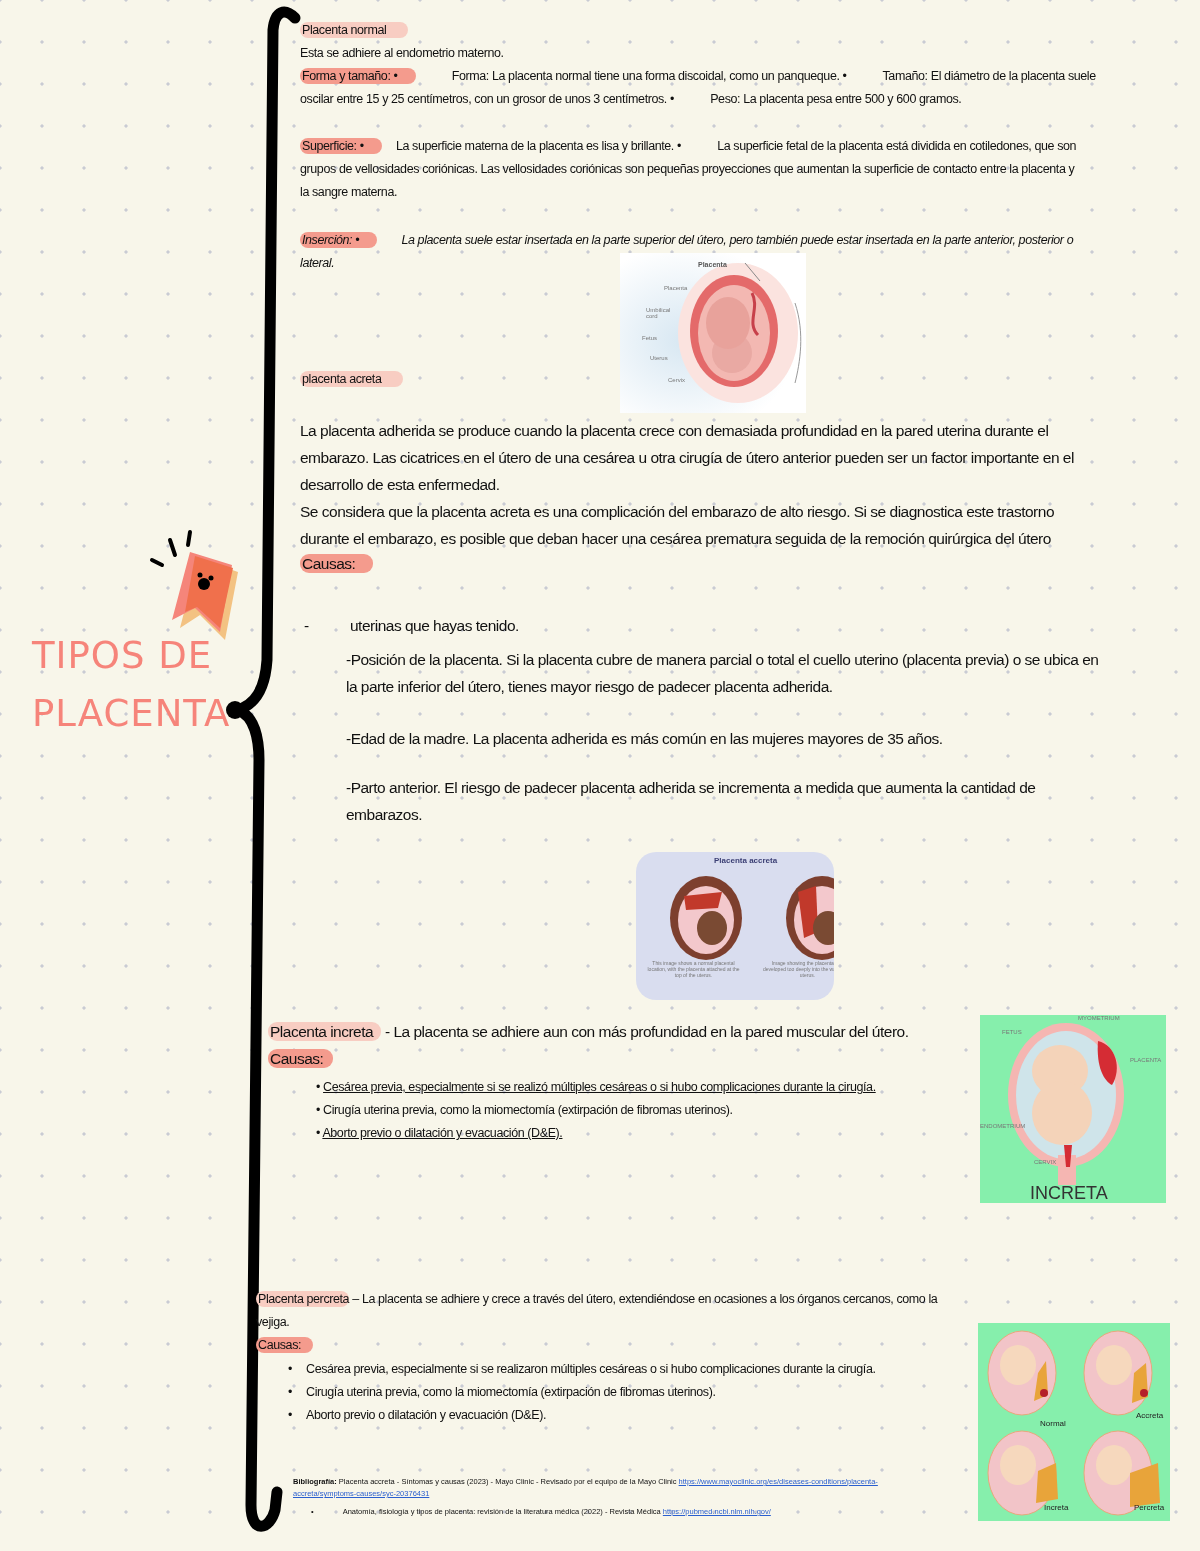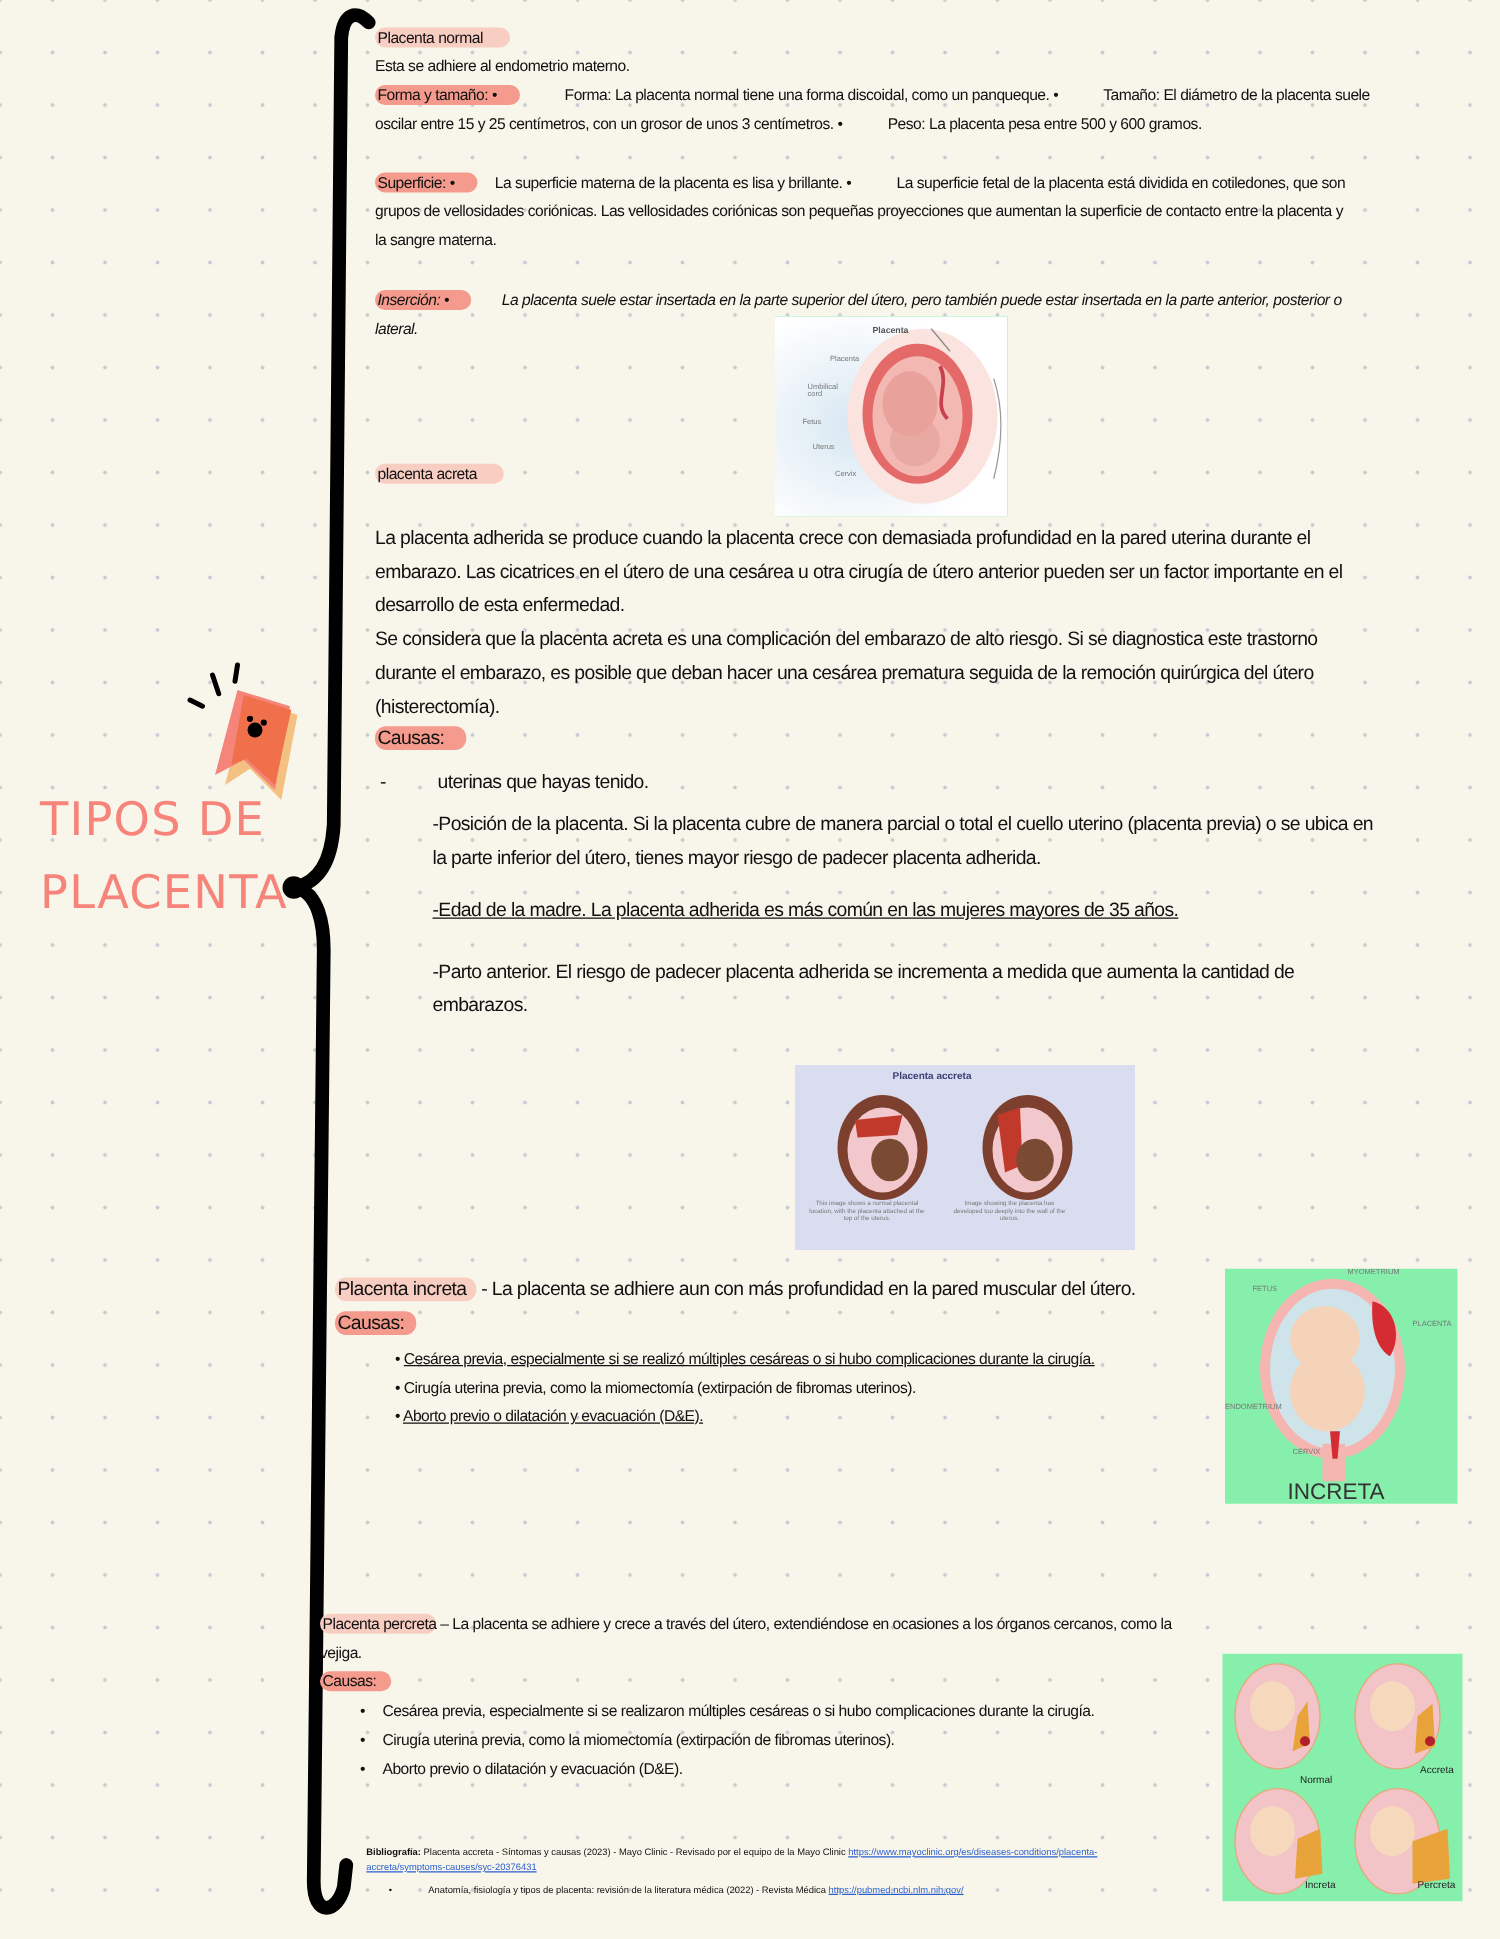--- a/index.html
+++ b/index.html
@@ -117,45 +117,44 @@
 <div class="abs txt" style="left:300px;top:368px;">
   <span class="hl-light">placenta acreta</span>
 </div>
 
 <div class="abs txt-lg" style="left:300px;top:417px;width:890px;">
   <div>La placenta adherida se produce cuando la placenta crece con demasiada profundidad en la pared uterina durante el</div>
   <div>embarazo. Las cicatrices en el útero de una cesárea u otra cirugía de útero anterior pueden ser un factor importante en el</div>
   <div>desarrollo de esta enfermedad.</div>
   <div>Se considera que la placenta acreta es una complicación del embarazo de alto riesgo. Si se diagnostica este trastorno</div>
   <div>durante el embarazo, es posible que deban hacer una cesárea prematura seguida de la remoción quirúrgica del útero</div>
-  <div>(histerectomía).</div>
   <div style="margin-top:-2px;"><span class="hl-strong">Causas:</span></div>
 </div>
 
 <div class="abs txt-lg" style="left:300px;top:612px;width:890px;">
   <div style="display:flex;">
     <span style="width:46px;text-align:left;padding-left:4px;">-</span>
     <div>
       <div>uterinas que hayas tenido.</div>
     </div>
   </div>
   <div style="padding-left:46px;margin-top:7px;">
     <div>-Posición de la placenta. Si la placenta cubre de manera parcial o total el cuello uterino (placenta previa) o se ubica en</div>
     <div>la parte inferior del útero, tienes mayor riesgo de padecer placenta adherida.</div>
   </div>
-  <div style="padding-left:46px;margin-top:15px;text-decoration:underline;">
+  <div style="padding-left:46px;margin-top:25px;">
     <div>-Edad de la madre. La placenta adherida es más común en las mujeres mayores de 35 años.</div>
   </div>
   <div style="padding-left:46px;margin-top:22px;">
     <div>-Parto anterior. El riesgo de padecer placenta adherida se incrementa a medida que aumenta la cantidad de</div>
     <div>embarazos.</div>
   </div>
 </div>
 
-<div class="img-box" style="left:636px;top:852px;width:272px;height:148px;background:#d9ddef;">
+<div class="img-box" style="left:636px;top:852px;width:198px;height:148px;background:#d9ddef;border-radius:20px;">
   <svg width="226" height="148" viewBox="0 0 226 148">
     <ellipse cx="70" cy="66" rx="36" ry="42" fill="#7d3f2e"></ellipse>
     <ellipse cx="70" cy="68" rx="28" ry="34" fill="#f3c8cc"></ellipse>
     <path d="M48 44 L 86 40 L 82 56 L 50 58 Z" fill="#c1392b"></path>
     <ellipse cx="76" cy="76" rx="15" ry="17" fill="#7a4a33"></ellipse>
     <ellipse cx="186" cy="66" rx="36" ry="42" fill="#7d3f2e"></ellipse>
     <ellipse cx="186" cy="68" rx="28" ry="34" fill="#f3c8cc"></ellipse>
     <path d="M162 40 L 180 34 L 182 80 L 168 86 Z" fill="#c1392b"></path>
     <ellipse cx="192" cy="76" rx="15" ry="17" fill="#7a4a33"></ellipse>
   </svg>

